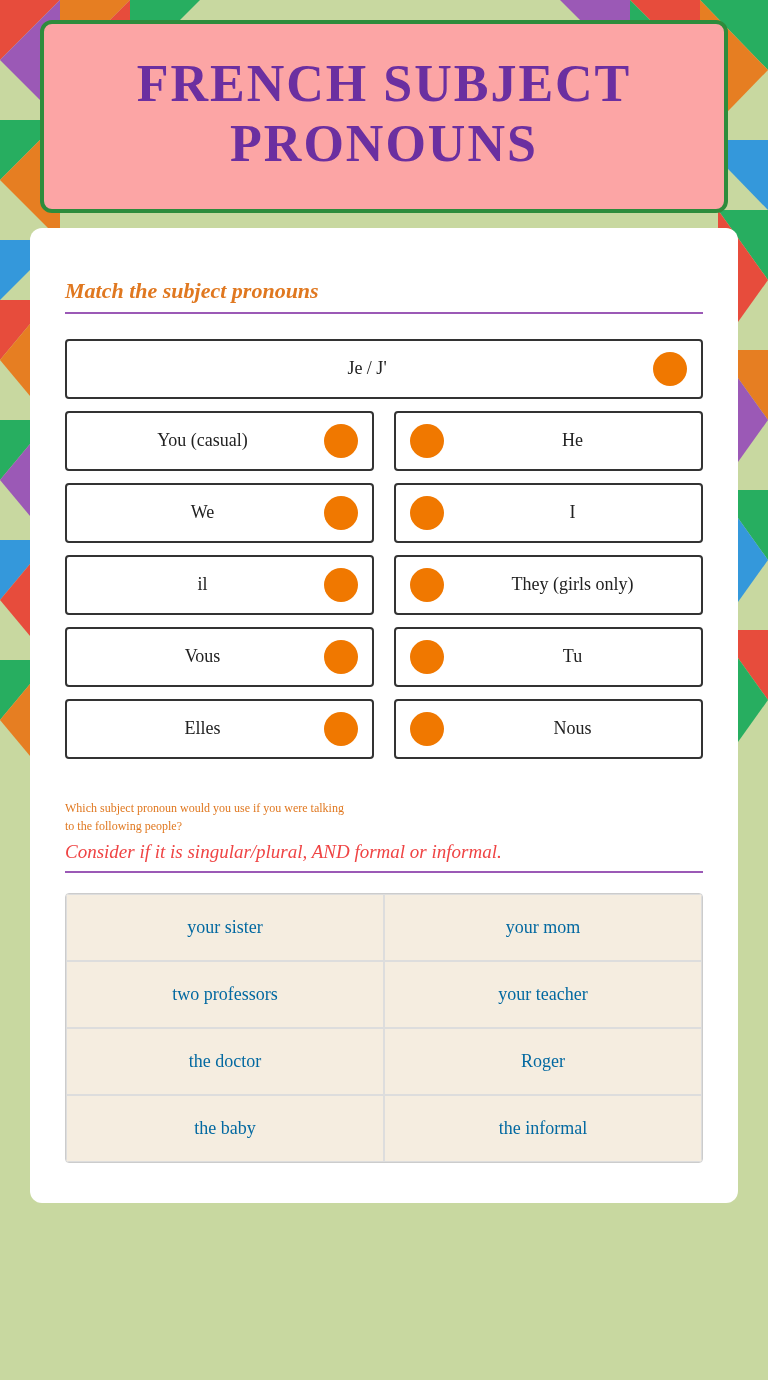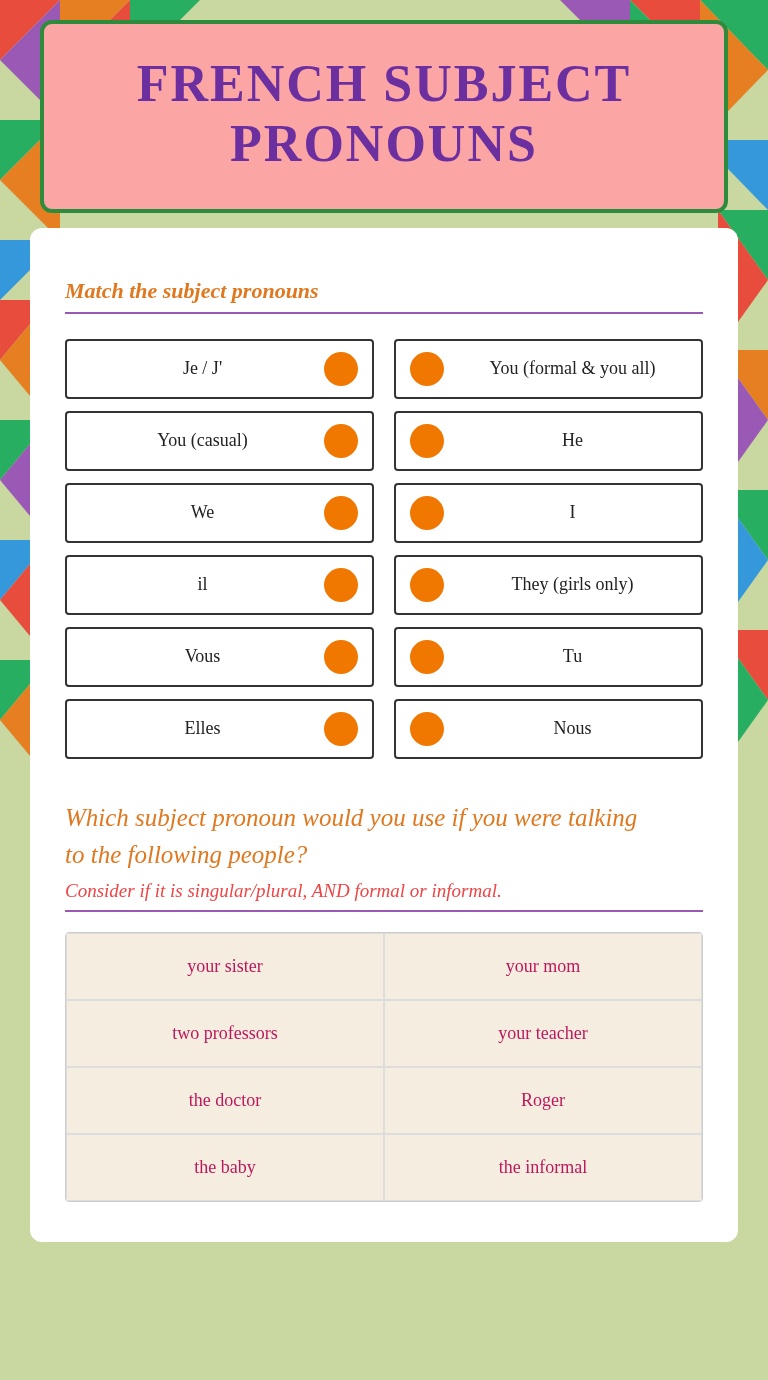--- a/index.html
+++ b/index.html
@@ -119,23 +119,22 @@
     .match-item.right .label {
       text-align: center;
     }
 
     
     .question-section {
       margin-top: 20px;
     }
 
     .question-text {
-      font-size: 25px;
+      font-size: 12px;
       color: #e07820;
-      font-style: italic;
       line-height: 1.5;
       margin-bottom: 6px;
     }
 
     .question-sub {
       font-size: 19px;
       color: #ef4444;
       font-style: italic;
       margin-bottom: 8px;
     }
@@ -155,21 +154,21 @@
 
     .answer-row {
       display: flex;
     }
 
     .answer-cell {
       flex: 1;
       background: #f5ede0;
       padding: 22px 16px;
       font-size: 18px;
-      color: #be185d;
+      color: #0369a1;
       text-align: center;
       border: 1px solid #ddd;
     }
 
     
     .geo-bg {
       position: fixed;
       top: 0; left: 0;
       width: 768px;
       height: 1380px;
@@ -234,24 +233,20 @@
       <hr class="divider">
     </div>
 
     <div class="match-grid">
 
       <div class="match-row">
         <div class="match-item left">
           <span class="label">Je / J'</span>
           <div class="connector"></div>
         </div>
-        <div class="match-item right">
-          <div class="connector"></div>
-          <span class="label">You (formal &amp; you all)</span>
-        </div>
       </div>
 
       <div class="match-row">
         <div class="match-item left">
           <span class="label">You (casual)</span>
           <div class="connector"></div>
         </div>
         <div class="match-item right">
           <div class="connector"></div>
           <span class="label">He</span>

